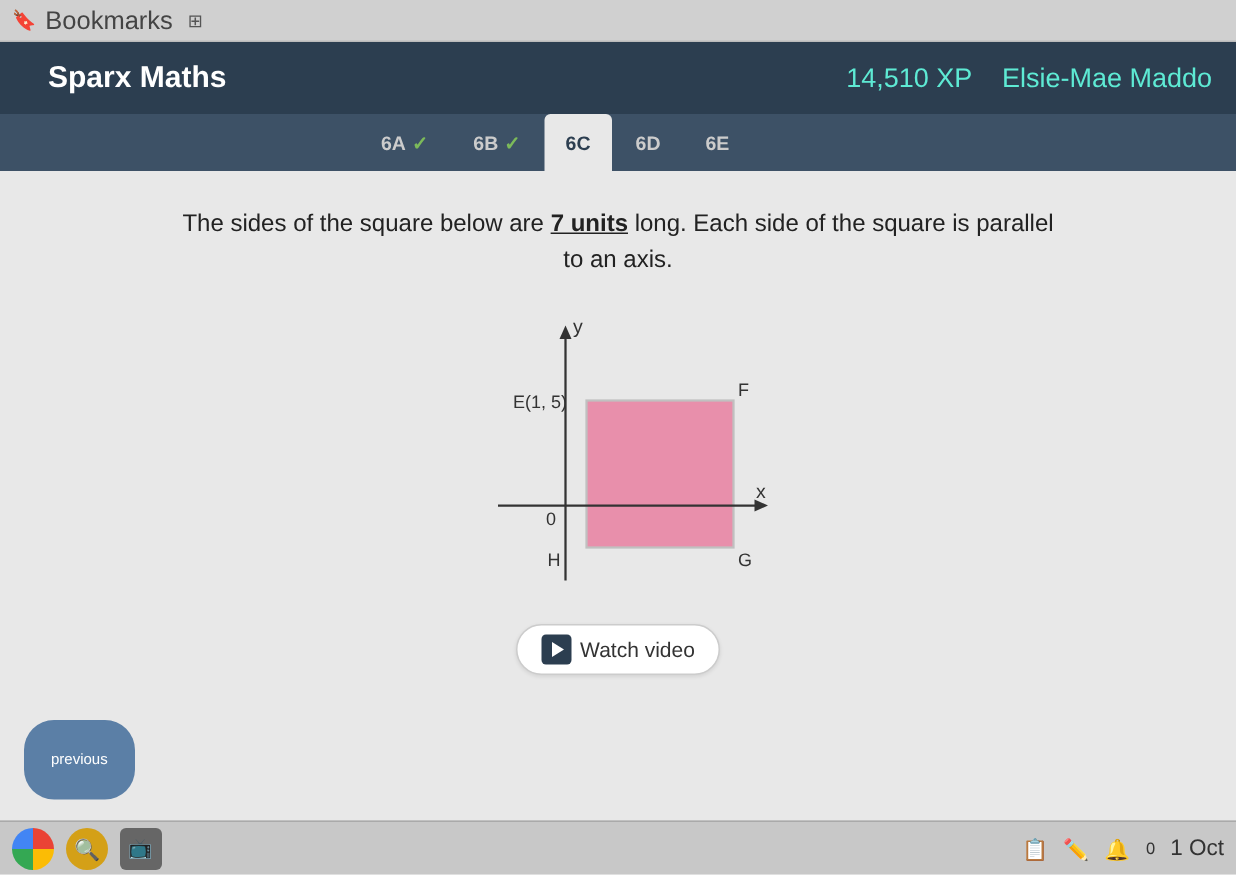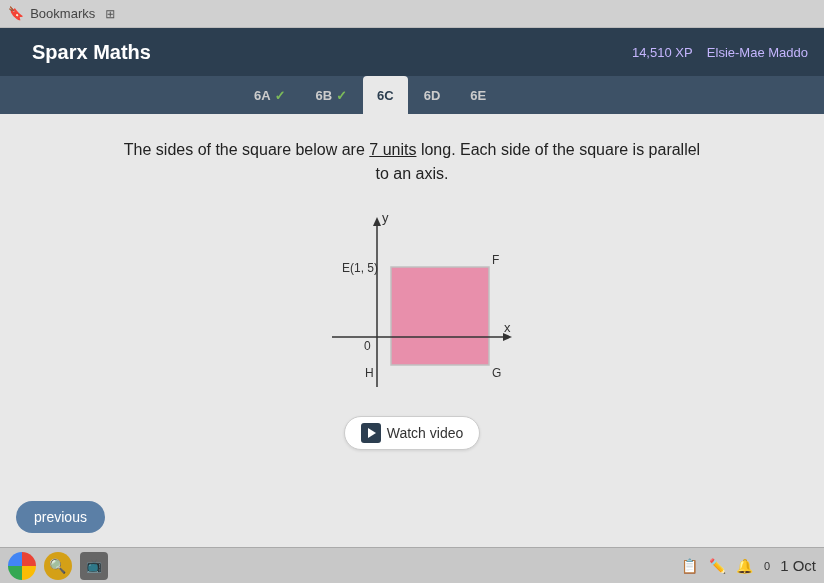--- a/index.html
+++ b/index.html
@@ -36,22 +36,22 @@
       justify-content: space-between;
       padding: 0 16px;
     }
     .app-title {
       color: white;
       font-size: 20px;
       font-weight: bold;
       margin-left: 16px;
     }
     .header-right {
-      color: #c4b5fd;
-      font-size: 13px;
+      color: #5eead4;
+      font-size: 18px;
       margin-left: 36px;
     }
 
     
     .tab-bar {
       background: #3d5166;
       display: flex;
       align-items: center;
       padding: 0 0 0 240px;
       height: 38px;
@@ -103,21 +103,21 @@
 
     .question-text {
       font-size: 16px;
       color: #222;
       text-align: center;
       line-height: 1.5;
       margin-bottom: 16px;
     }
     .question-text strong {
       text-decoration: underline;
-      font-weight: normal;
+      font-weight: bold;
     }
 
     .sub-question {
       font-size: 16px;
       color: #222;
       text-align: center;
       margin-bottom: 20px;
     }
 
     
@@ -207,31 +207,31 @@
 
     
     .previous-btn {
       position: absolute;
       left: 16px;
       bottom: 50px;
       background: #5b7fa6;
       color: white;
       border: none;
       border-radius: 20px;
-      padding: 8px 18px;
-      font-size: 14px;
+      padding: 21px 18px;
+      font-size: 10px;
       cursor: pointer;
     }
   </style>
 </head>
 <body>
 
 <div class="browser-bar">
   <span style="font-size:13px;">🔖</span>
-  <span style="font-size:13px;color:#444;">Bookmarks</span>
+  <span style="font-size:17px;color:#444;">Bookmarks</span>
   <span class="browser-grid-icon" style="margin-left:4px;">⊞</span>
 </div>
 
 <div class="app-header">
   <span class="app-title">Sparx Maths</span>
   <div class="header-right">
     <span>14,510 XP</span>
     &nbsp;&nbsp;
     <span>Elsie-Mae Maddo</span>
   </div>

